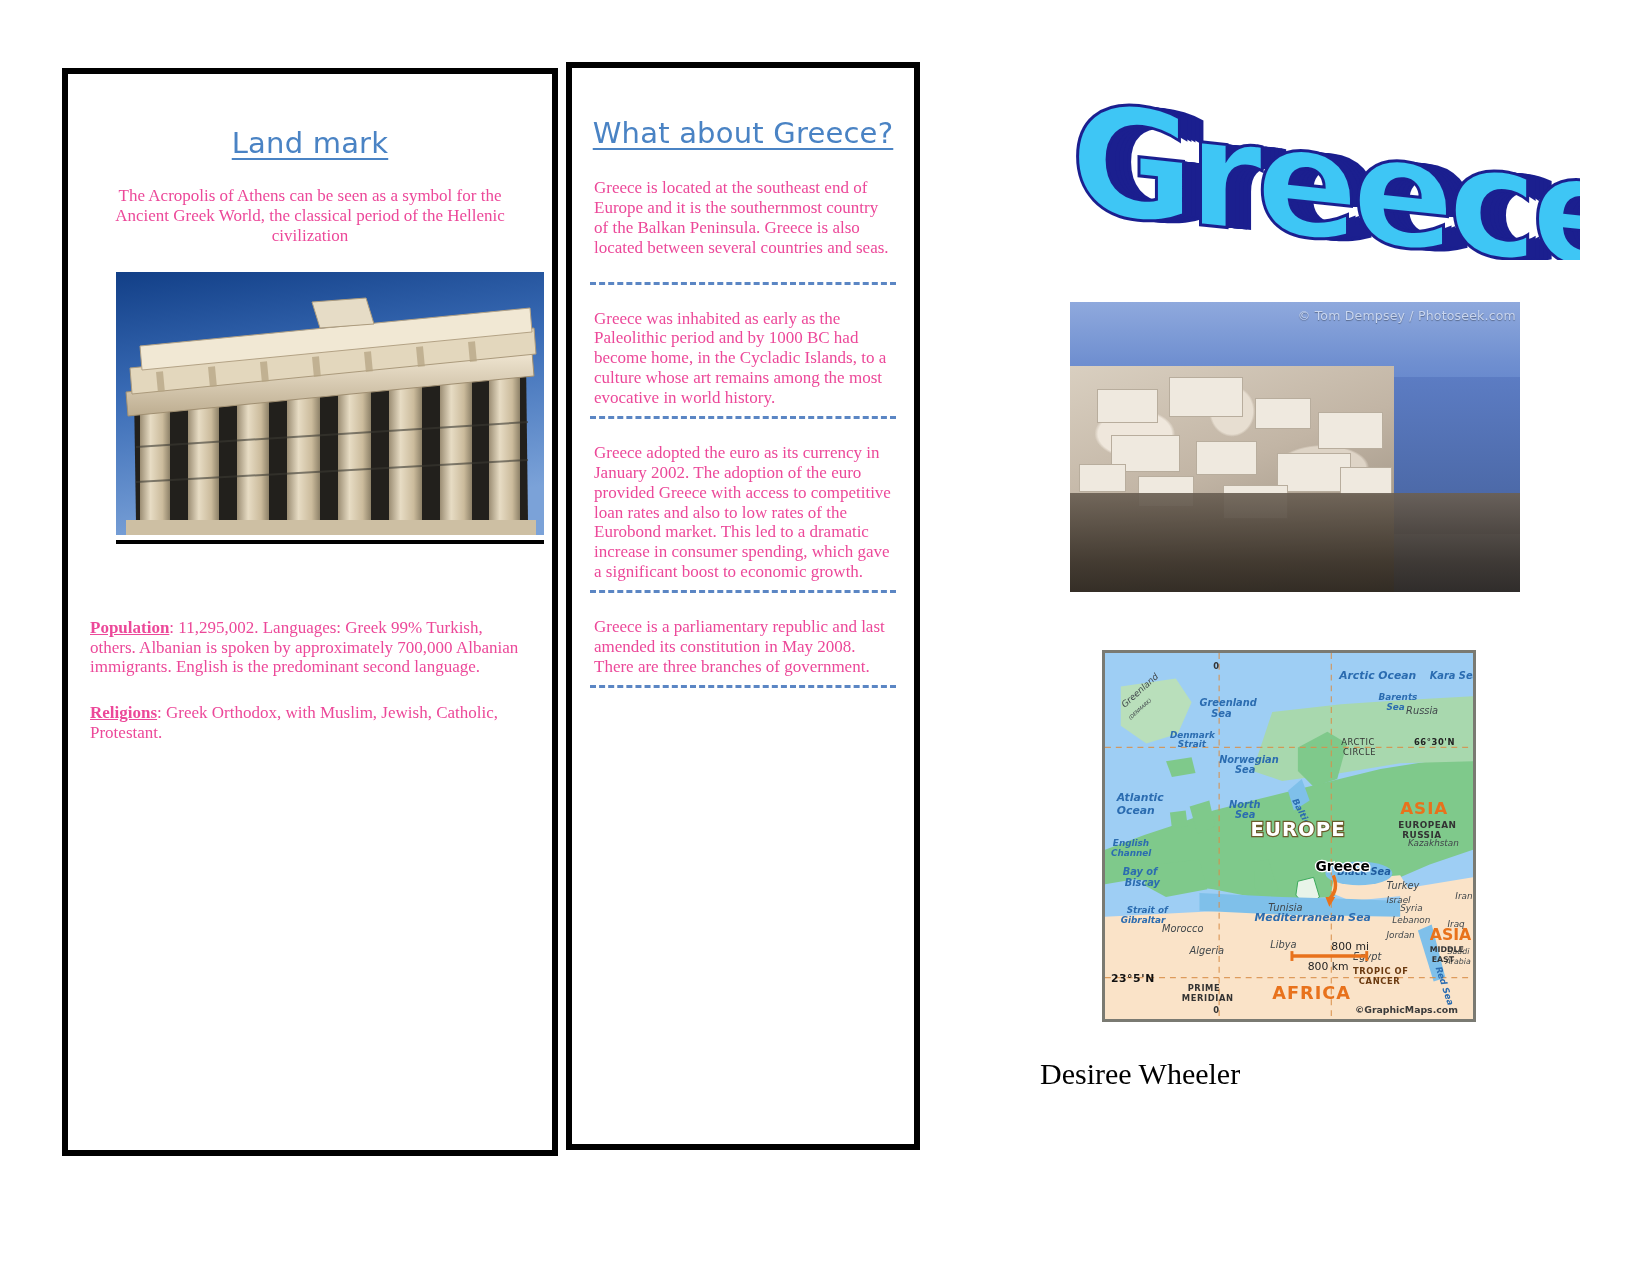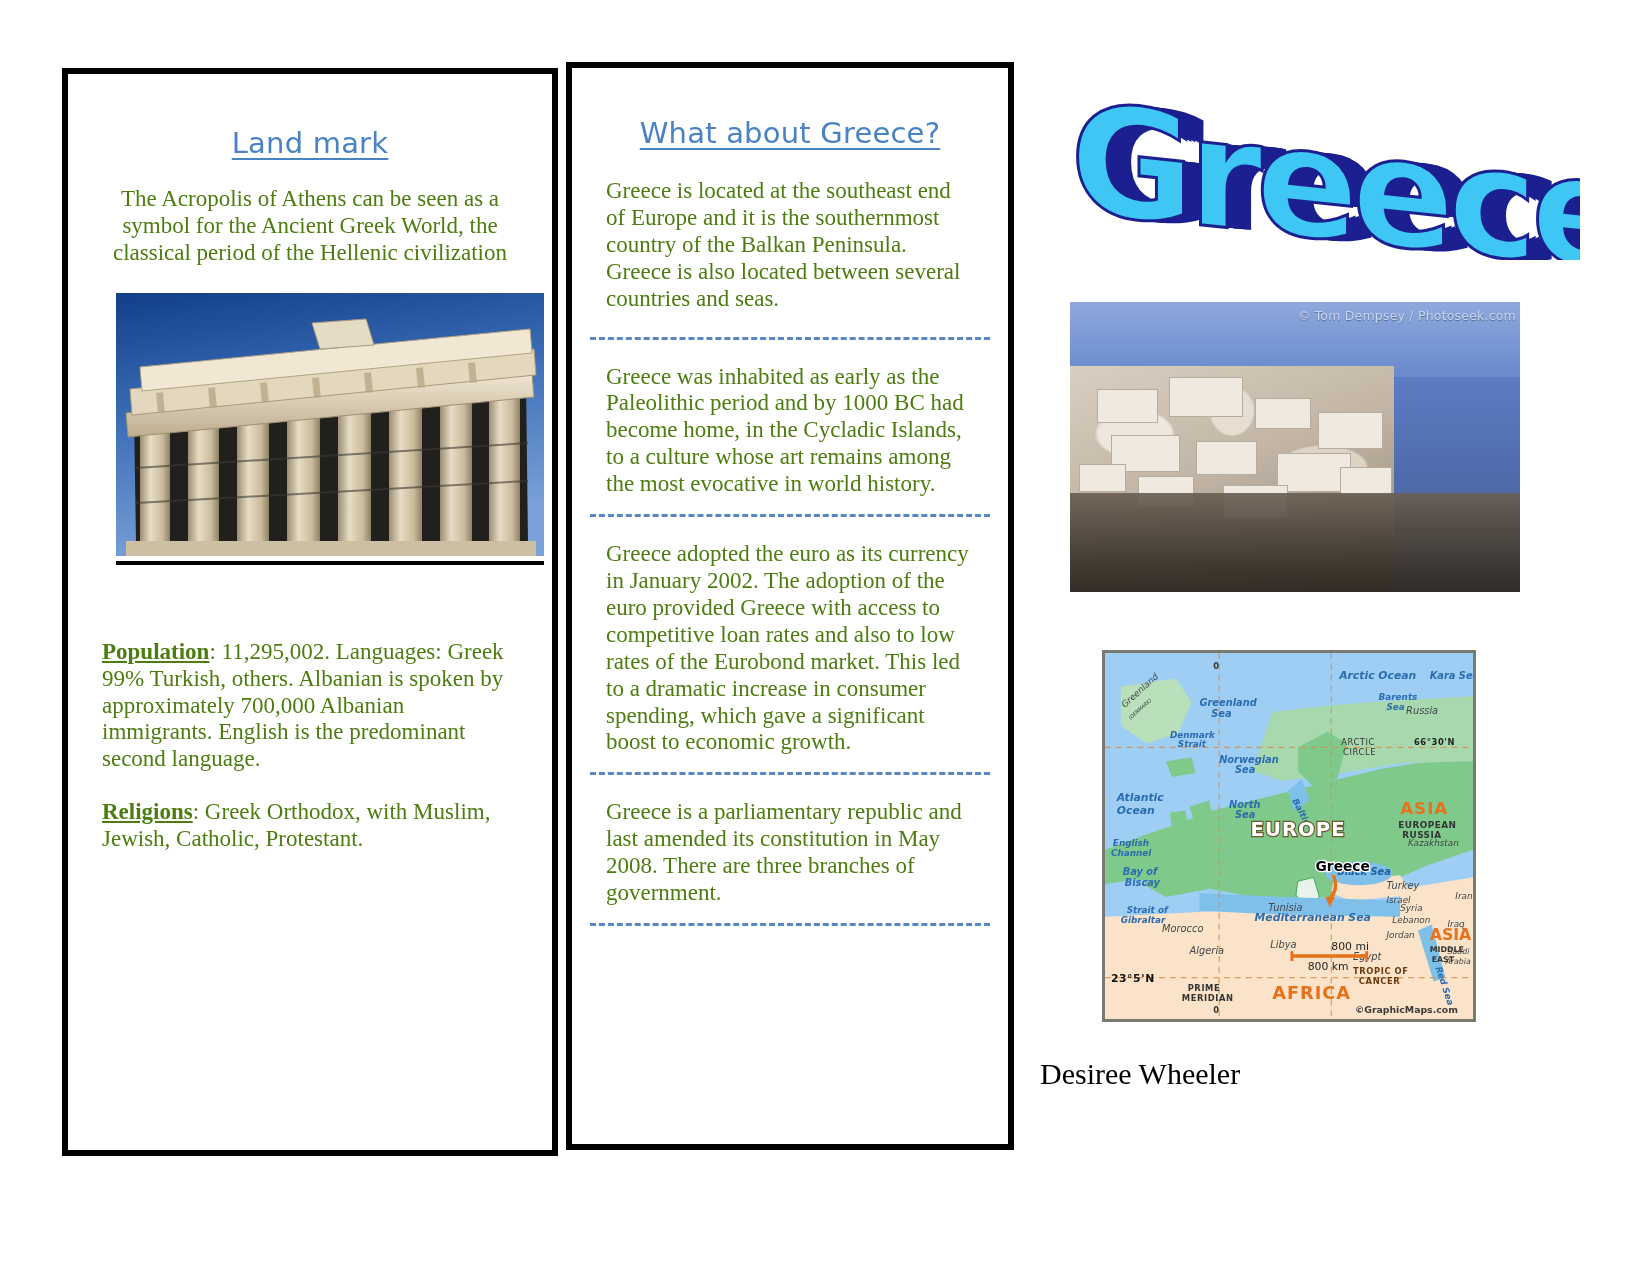--- a/index.html
+++ b/index.html
@@ -22,21 +22,21 @@
   }
 
   
   .panel {
     position: absolute;
     border: 6px solid #000;
     background: #fff;
     box-sizing: border-box;
   }
   #panel-left  { left: 62px;  top: 68px; width: 496px; height: 1088px; }
-  #panel-mid   { left: 566px; top: 62px; width: 448px; height: 1088px; }
+  #panel-mid   { left: 566px; top: 62px; width: 354px; height: 1088px; }
 
   .panel-inner {
     padding: 0 18px;
     box-sizing: border-box;
     height: 100%;
   }
 
   
   .section-heading {
     text-align: center;
@@ -51,24 +51,24 @@
     margin: 0;
     padding: 0;
   }
   #heading-landmark  { margin-top: 52px; }
   #heading-major     { margin-top: 0; }
   #heading-about     { margin-top: 48px; }
 
   
   .body-text {
     font-family: "Liberation Serif", serif;
-    font-size: 23px;
+    font-size: 17px;
     line-height: 1.17;
-    color: #4d7c0f;
-    margin: 16px;
+    color: #ec4899;
+    margin: 4px;
   }
   .center-text { text-align: center; }
 
   .lbl-bold {
     font-weight: bold;
     text-decoration: underline;
   }
 
   
   #landmark-desc { margin-top: 26px; padding: 0 8px; }

